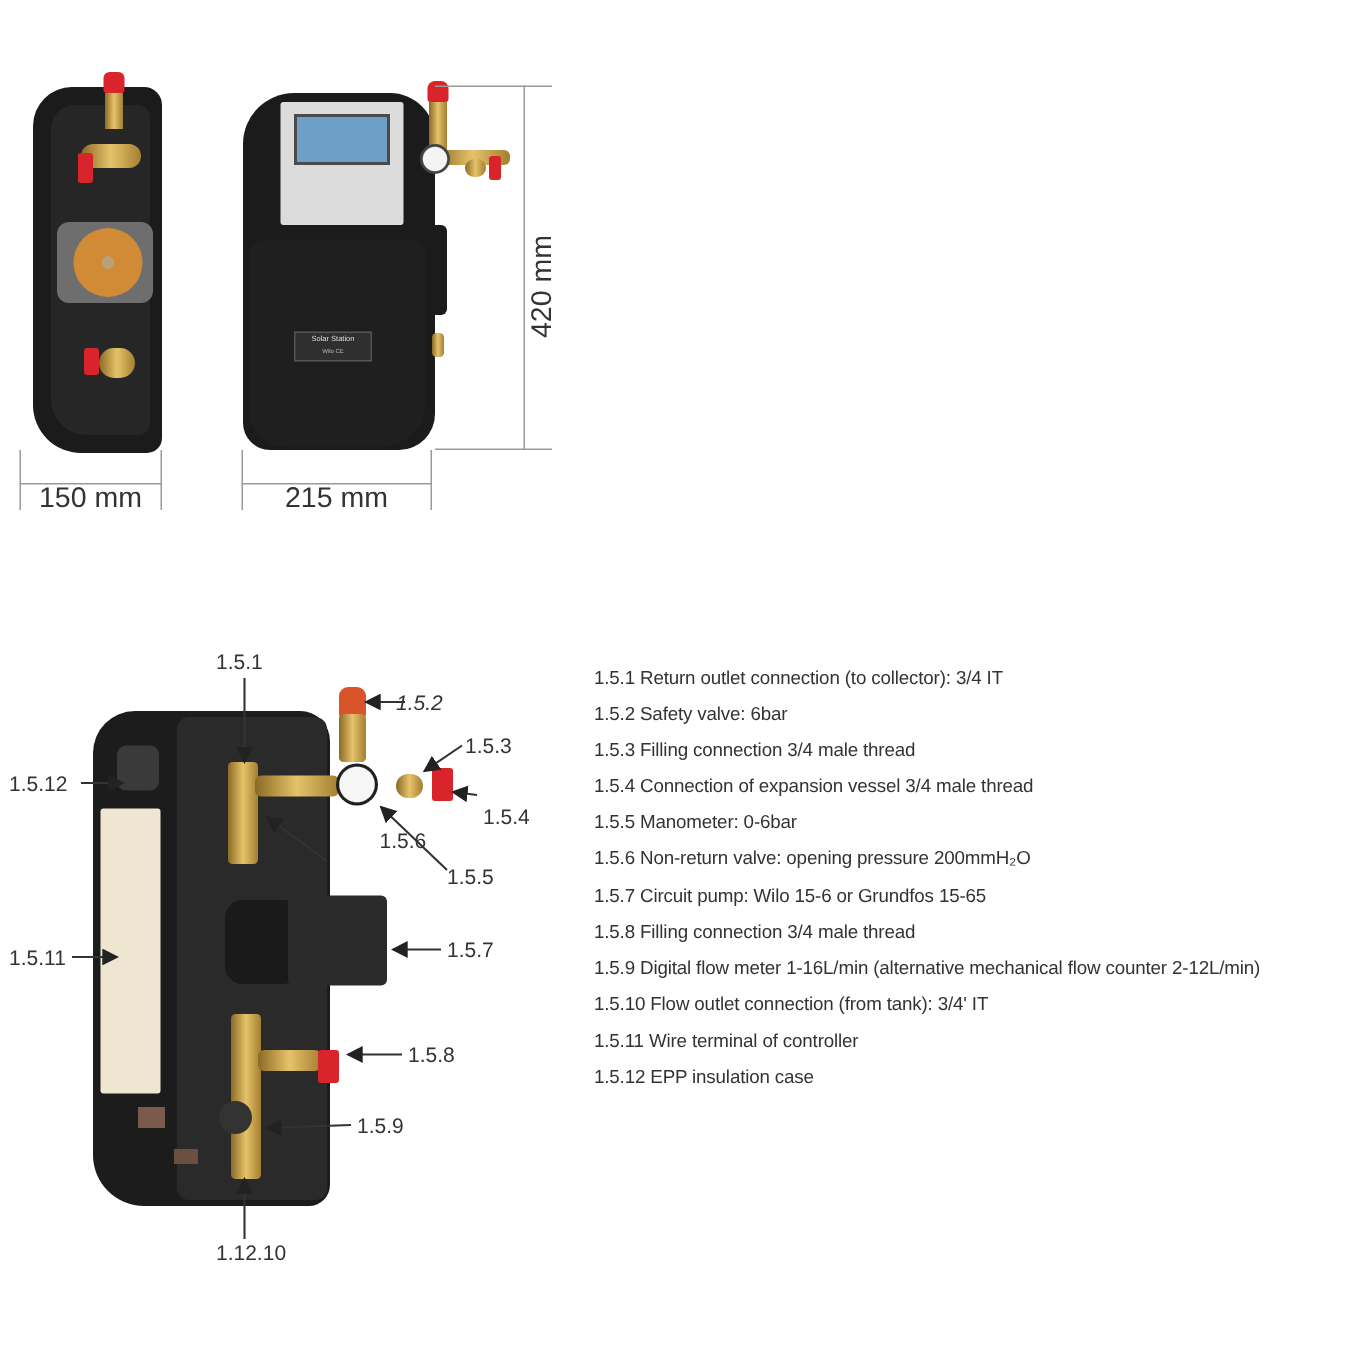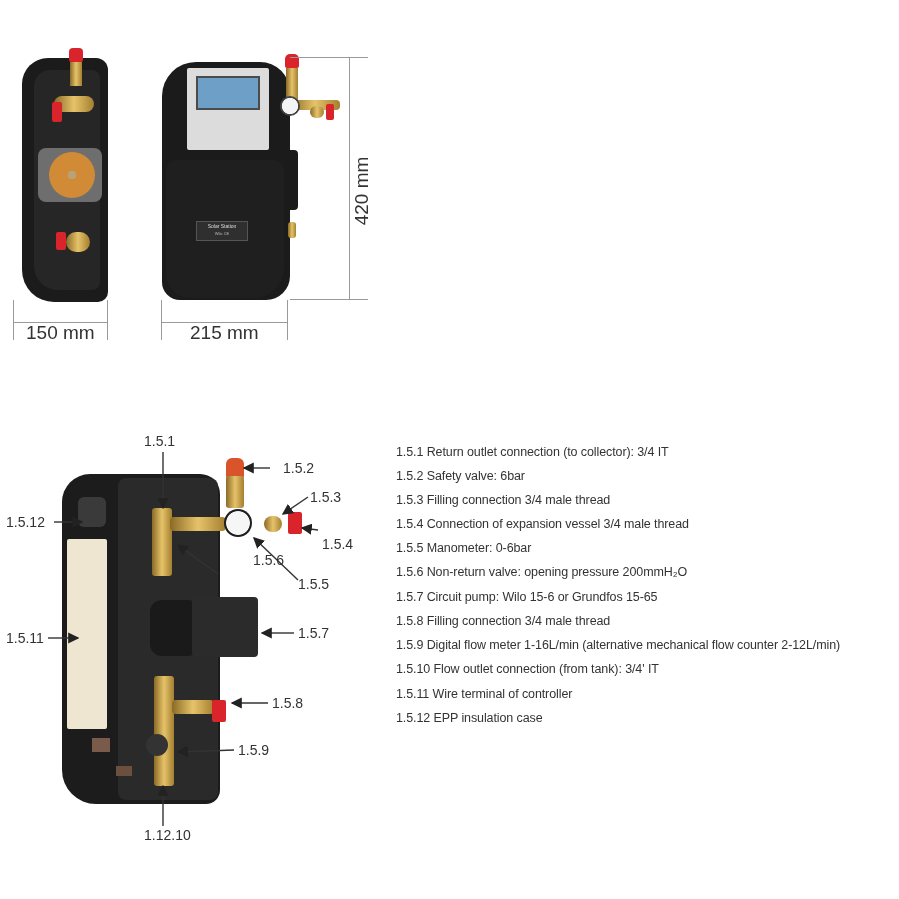--- a/index.html
+++ b/index.html
@@ -119,21 +119,21 @@
     <line x1="294" y1="633" x2="262" y2="633"></line>
     <line x1="268" y1="703" x2="232" y2="703"></line>
     <line x1="234" y1="750" x2="178" y2="752"></line>
     <line x1="163" y1="826" x2="163" y2="786"></line>
     <line x1="48" y1="638" x2="78" y2="638"></line>
     <line x1="54" y1="522" x2="82" y2="522"></line>
   </g>
 </svg>
 
 <div class="callout" style="left:144px;top:433px;">1.5.1</div>
-<div class="callout" style="left:283px;top:460px;">1.5.2</div>
+<div class="callout" style="left:264px;top:460px;font-style:italic;">1.5.2</div>
 <div class="callout" style="left:310px;top:489px;">1.5.3</div>
 <div class="callout" style="left:322px;top:522px;margin-top:14px;">1.5.4</div>
 <div class="callout" style="left:298px;top:576px;">1.5.5</div>
 <div class="callout" style="left:220px;top:552px;margin-left:33px;">1.5.6</div>
 <div class="callout" style="left:298px;top:625px;">1.5.7</div>
 <div class="callout" style="left:272px;top:695px;">1.5.8</div>
 <div class="callout" style="left:238px;top:742px;">1.5.9</div>
 <div class="callout" style="left:144px;top:827px;">1.12.10</div>
 <div class="callout" style="left:6px;top:630px;text-align:right;">1.5.11</div>
 <div class="callout" style="left:6px;top:514px;">1.5.12</div>

